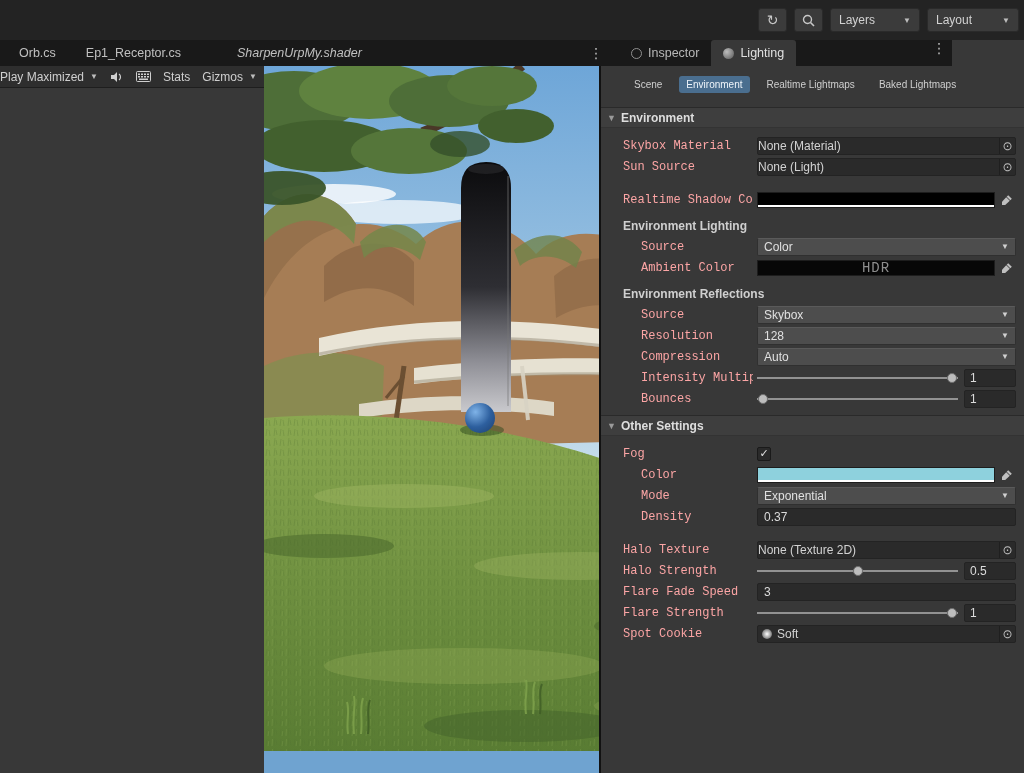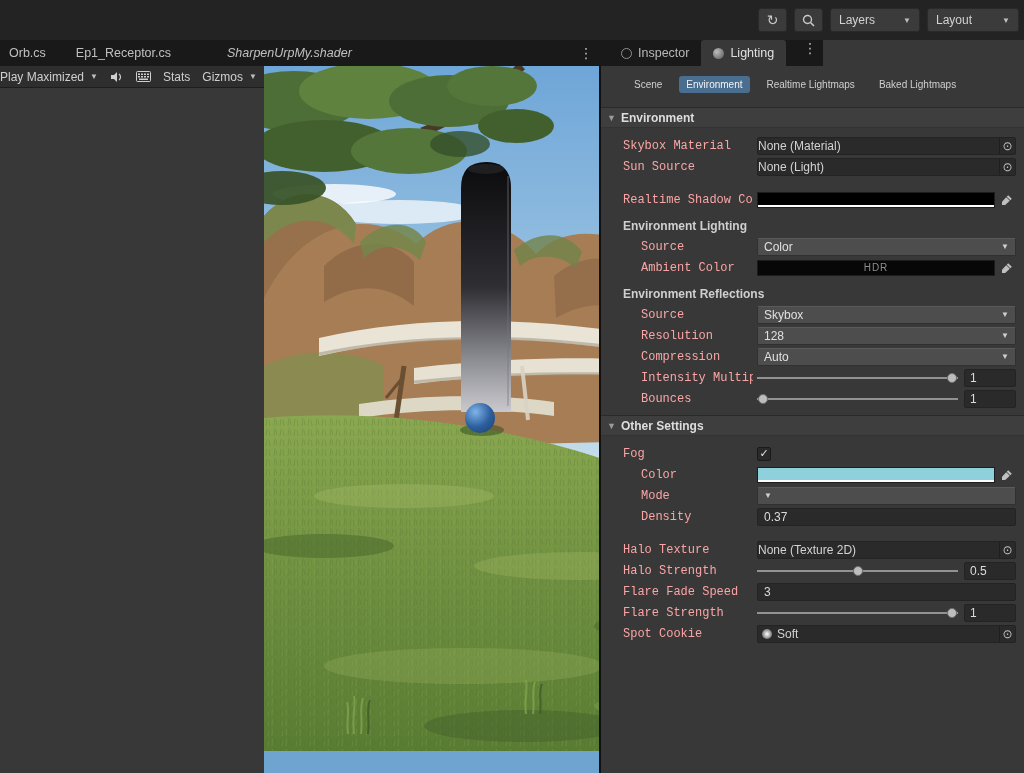--- a/index.html
+++ b/index.html
@@ -10,21 +10,21 @@
   .topbar { position:absolute; left:0; top:0; width:1024px; height:40px; background:#232323;
             display:flex; align-items:center; justify-content:flex-end; gap:7px; padding-right:5px; }
   .icon-btn { width:29px; height:24px; background:#3b3b3b; border:1px solid #2a2a2a; border-radius:3px;
               display:flex; align-items:center; justify-content:center; color:#c8c8c8; font-size:14px; }
   .tb-dd { height:24px; background:#3b3b3b; border:1px solid #2a2a2a; border-radius:3px; padding:0 8px;
            display:flex; align-items:center; justify-content:space-between; font-size:12px; color:#d2d2d2; }
   .tb-dd.layers { width:90px; } .tb-dd.layout { width:92px; }
   .tb-arrow { font-size:8px; color:#bdbdbd; margin-left:10px; }
 
   
-  .tabstrip { position:absolute; left:0; top:40px; width:823px; height:26px; background:#191919; display:flex; }
+  .tabstrip { position:absolute; left:0; top:40px; width:952px; height:26px; background:#191919; display:flex;padding-left:10px; }
   .ts-left { width:601px; display:flex; align-items:center; padding-left:5px; position:relative; }
   .script-tab { color:#c0c0c0; font-size:12.5px; padding:0 4px; margin-right:22px; white-space:nowrap; }
   .script-tab:nth-child(3){ margin-left:26px;font-style:italic; }
   .ts-ellipsis { margin-left:auto; margin-right:8px; color:#bdbdbd; font-size:14px; }
   .ts-right { flex:1; display:flex; align-items:stretch; padding-left:8px; position:relative; }
   .panel-tab { display:flex; align-items:center; gap:6px; padding:0 12px; font-size:12.5px; color:#b8b8b8; }
   .panel-tab.active { background:#383838; color:#e0e0e0; border-radius:3px 3px 0 0; }
   .tab-ico { width:11px; height:11px; border-radius:50%; display:inline-block; }
   .ico-inspector { border:1.5px solid #8f8f8f; }
   .ico-lighting { background:radial-gradient(circle at 35% 35%, #bdbdbd, #565656); }
@@ -72,21 +72,21 @@
   .dd-text { flex:1; color:#e0e0e0; white-space:nowrap; overflow:hidden; }
   .dd-arrow { font-size:8px; color:#d0d0d0; }
 
   .txtf { flex:1; height:18px; background:#2a2a2a; border:1px solid #232323; border-radius:2px;
           display:flex; align-items:center; padding:0 6px; color:#dcdcdc; }
 
   .swatch { flex:1; height:16px; position:relative; border:1px solid #1d1d1d; }
   .swatch .alpha { position:absolute; left:0; right:0; bottom:0; height:2px; background:#ffffff; }
   .hdrf { flex:1; height:16px; background:#070707; border:1px solid #1d1d1d;
           display:flex; align-items:center; justify-content:center; }
-  .hdrf span { font-size:10px; letter-spacing:1px; color:#8d8d8d; }
+  .hdrf span { font-size:14px; letter-spacing:1px; color:#8d8d8d;font-family:Liberation Mono, monospace; }
   .dropper { width:18px; height:16px; display:flex; align-items:center; justify-content:center; margin-left:3px; }
 
   .slider { flex:1; position:relative; height:16px; margin-right:6px; }
   .slider .track { position:absolute; left:0; right:0; top:7px; height:2px; background:#929292; }
   .slider .knob { position:absolute; top:3px; width:10px; height:10px; border-radius:50%;
                   background:#bdbdbd; border:1px solid #6e6e6e; transform:translateX(-50%); }
   .numf { width:52px; height:18px; background:#2a2a2a; border:1px solid #232323; border-radius:2px;
           display:flex; align-items:center; padding:0 5px; color:#dcdcdc; flex:none; }
 
   .chk { width:14px; height:14px; background:#2a2a2a; border:1px solid #1a1a1a; border-radius:2px;
@@ -472,20 +472,21 @@
                 <path d="M5.2 3.2 L8.8 6.8 L4.2 11 L1 11 L1 7.8 Z" fill="#c0c0c0"></path>
               </svg>
           </span>
         </div>
       </div>
 
       <div class="prow ind">
         <span class="lbl">Mode</span>
         <div class="val">
           <div class="dd">
+            <span class="dd-text">Exponential</span>
             <span class="dd-arrow">▼</span>
           </div>
         </div>
       </div>
 
       <div class="prow ind">
         <span class="lbl">Density</span>
         <div class="val">
           <div class="txtf">0.37</div>
         </div>

